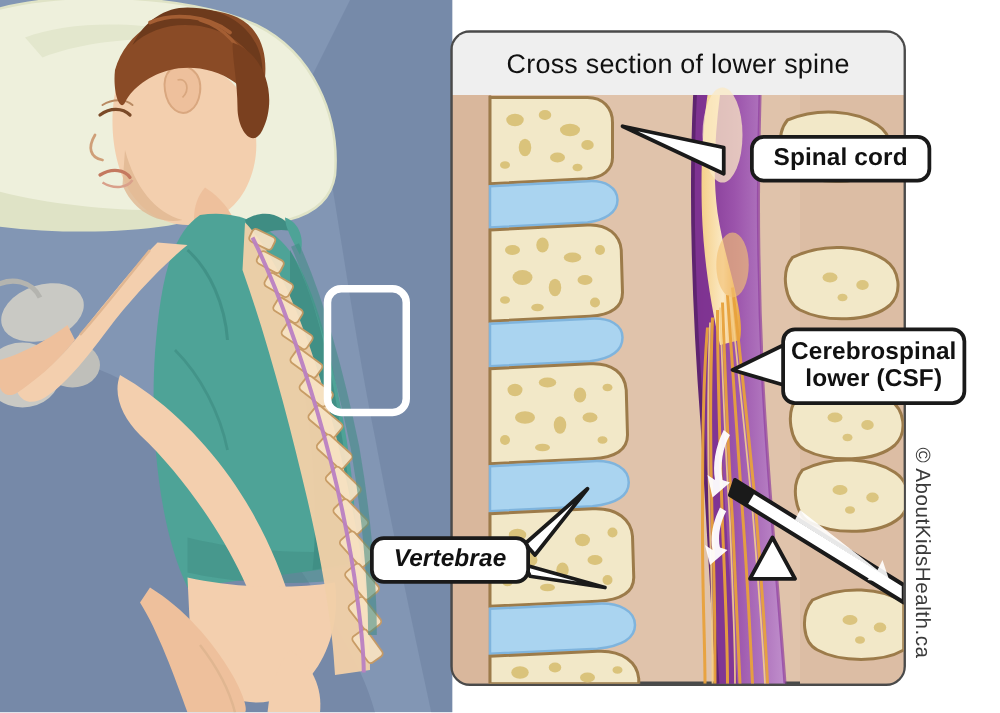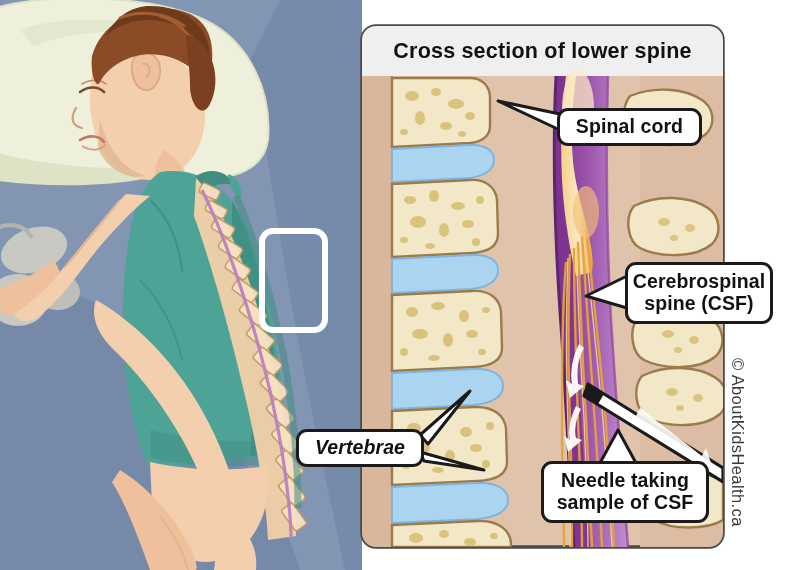--- a/index.html
+++ b/index.html
@@ -9,29 +9,29 @@
   svg.layer{position:absolute;left:0;top:0;width:800px;height:570px;}
 
   
   .callout{position:absolute;background:#ffffff;border:3px solid #1a1a1a;
            border-radius:11px;color:#111;font-weight:700;
            display:flex;align-items:center;justify-content:center;
            text-align:center;line-height:1.12;letter-spacing:.1px;
            z-index:40;box-sizing:border-box;}
   .callout span{display:block;white-space:pre-line;}
 
-  #callout-spinal-cord{left:557px;top:108px;width:145px;height:38px;font-size:19.5px;}
+  #callout-spinal-cord{left:600px;top:108px;width:145px;height:38px;font-size:19.5px;}
   #callout-csf{left:625px;top:262px;width:148px;height:62px;font-size:19.5px;}
   #callout-needle{left:541px;top:461px;width:168px;height:62px;font-size:19.5px;}
   #callout-vertebrae{left:296px;top:429px;width:128px;height:38px;font-size:19.5px;font-style:italic;}
 
   
   #panel-title{position:absolute;left:362px;top:26px;width:361px;height:50px;
       display:flex;align-items:center;justify-content:center;z-index:30;
-      font-size:21.5px;font-weight:700;color:#111;letter-spacing:.2px;}
+      font-size:21.5px;font-weight:400;color:#111;letter-spacing:.2px;}
 
   
   #attribution{position:absolute;left:747px;top:358px;width:200px;height:22px;
       transform:rotate(90deg);transform-origin:0 0;
       font-size:16.5px;color:#3a3a3a;letter-spacing:.4px;
       white-space:nowrap;z-index:30;}
 </style>
 </head>
 <body>
 
@@ -355,26 +355,22 @@
   </svg>
 
   <div id="panel-title">Cross section of lower spine</div>
 
   <div class="callout" id="callout-spinal-cord">
     <span>Spinal cord</span>
   </div>
 
   <div class="callout" id="callout-csf">
     <span>Cerebrospinal
-spine (CSF)</span>
+lower (CSF)</span>
   </div>
 
-  <div class="callout" id="callout-needle">
-    <span>Needle taking
-sample of CSF</span>
-  </div>
 
   <div class="callout" id="callout-vertebrae">
     <span>Vertebrae</span>
   </div>
 
   <div id="attribution">© AboutKidsHealth.ca</div>
 </div>
 
 </body></html>

